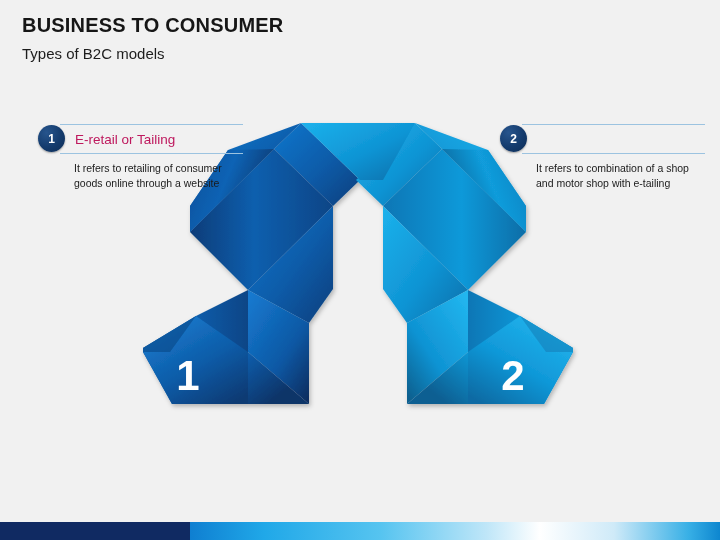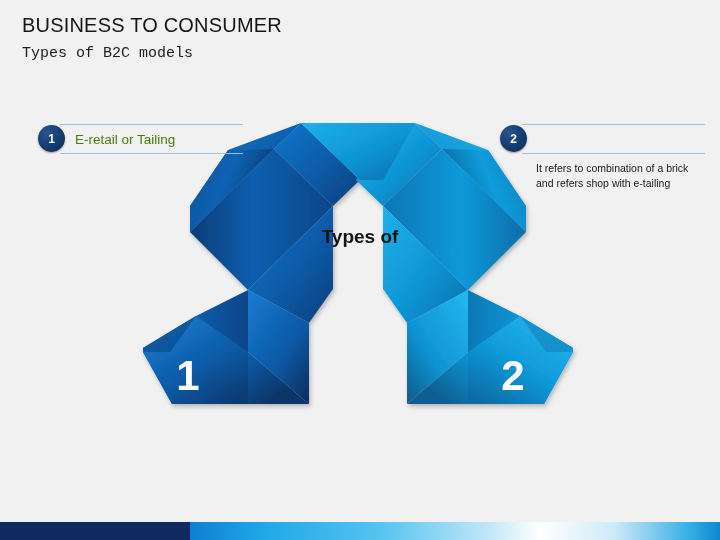--- a/index.html
+++ b/index.html
@@ -17,32 +17,31 @@
 
   
   #header {
     position: absolute;
     left: 22px;
     top: 14px;
     width: 600px;
   }
   #title {
     font-size: 20px;
-    font-weight: normal;
+    font-weight: bold;
     color: #161616;
     letter-spacing: 0.2px;
     line-height: 1.15;
     margin: 0;
   }
   #subtitle {
     font-size: 15px;
     color: #1d1d1d;
     margin-top: 8px;
     line-height: 1.2;
-    font-family: Liberation Mono, monospace;
   }
 
   
   #artwork {
     position: absolute;
     left: 0;
     top: 0;
     width: 720px;
     height: 540px;
   }
@@ -86,21 +85,21 @@
     box-shadow: 0 1px 2px rgba(0,0,0,0.35);
     z-index: 2;
   }
 
   .callout-title {
     position: absolute;
     left: 37px;
     top: 50%;
     transform: translateY(-50%);
     font-size: 13.5px;
-    color: #4d7c0f;
+    color: #be185d;
     white-space: nowrap;
   }
 
   .callout-body {
     margin-top: 7px;
     margin-left: 36px;
     font-size: 10.5px;
     line-height: 1.42;
     color: #1b1b1b;
   }
@@ -260,37 +259,37 @@
     <text x="513" y="390" text-anchor="middle" font-family="Liberation Sans, sans-serif" font-size="42" font-weight="bold" fill="#ffffff">2</text>
   </g>
 </svg>
 
 <div id="header">
   <h1 id="title">BUSINESS TO CONSUMER</h1>
   <div id="subtitle">Types of B2C models</div>
 </div>
 
 <div id="center-label">
-  <div>Types of</div>
 </div>
 
 <div class="callout" id="callout-left">
   <div class="callout-head">
     <div class="callout-rule top"></div>
     <div class="callout-rule bottom"></div>
     <div class="badge">1</div>
     <div class="callout-title">E-retail or Tailing</div>
   </div>
+  <div class="callout-body">It refers to retailing of consumer goods online through a website</div>
 </div>
 
 <div class="callout" id="callout-right">
   <div class="callout-head">
     <div class="callout-rule top"></div>
     <div class="callout-rule bottom"></div>
     <div class="badge">2</div>
   </div>
-  <div class="callout-body">It refers to combination of a brick and refers shop with e-tailing</div>
+  <div class="callout-body">It refers to combination of a shop and motor shop with e-tailing</div>
 </div>
 
 <div id="footer">
   <div id="footer-navy"></div>
   <div id="footer-grad"></div>
 </div>
 
 </body></html>

